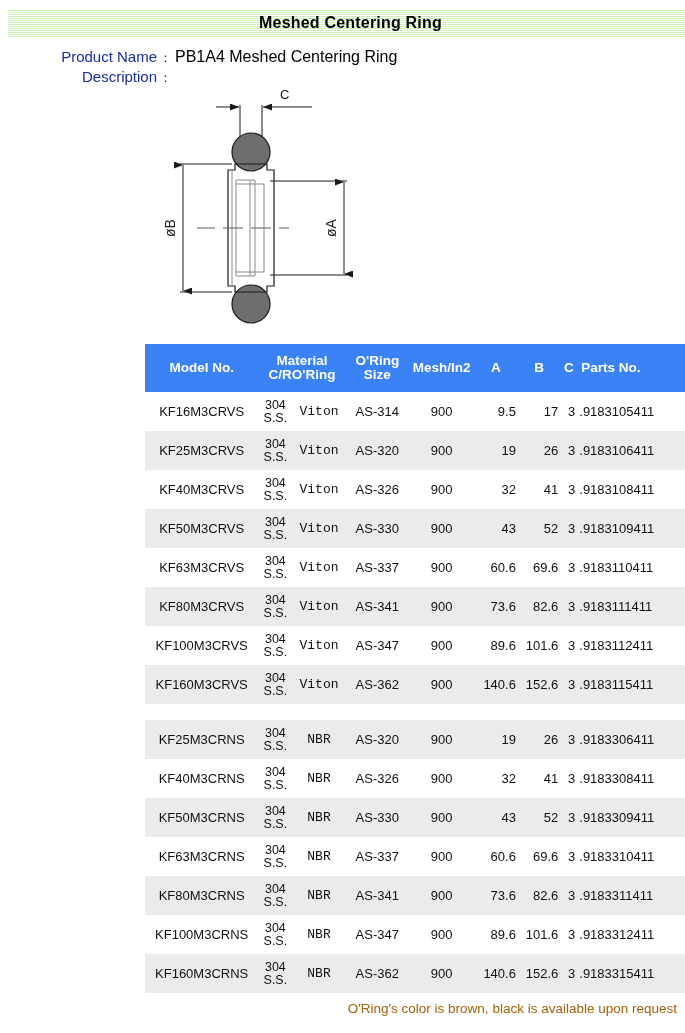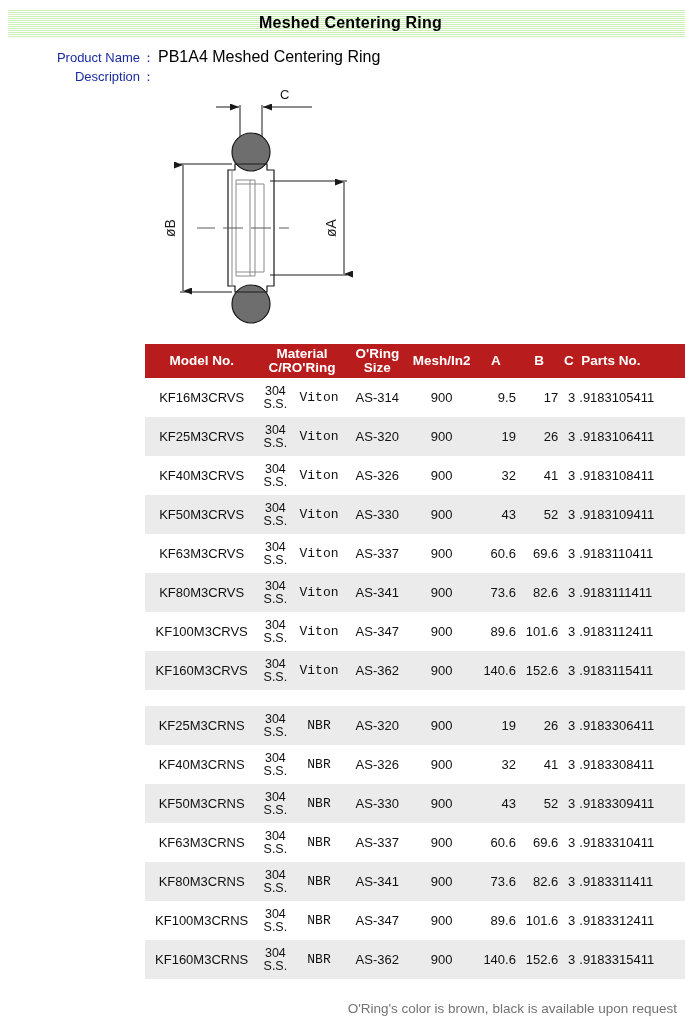--- a/index.html
+++ b/index.html
@@ -50,22 +50,23 @@
   }
   .info-row {
     display: flex;
     align-items: baseline;
     height: 20px;
   }
   .info-label {
     width: 140px;
     text-align: right;
     color: #1a2b9e;
-    font-size: 13px;
+    font-size: 15px;
     white-space: nowrap;
+    margin-left: 17px;
   }
   .info-colon {
     color: #1a2b9e;
     font-size: 13px;
     padding: 0 3px 0 2px;
   }
   .info-value {
     color: #000000;
     font-size: 16px;
     white-space: nowrap;
@@ -85,25 +86,25 @@
   .spec-table {
     position: absolute;
     left: 145px;
     top: 344px;
     width: 540px;
     border-collapse: collapse;
     font-size: 13px;
     color: #111111;
   }
   .spec-table th {
-    background: #b91c1c;
+    background: #3b82f6;
     color: #ffffff;
     font-weight: bold;
     font-size: 13.5px;
-    padding: 3px 2px;
+    padding: 10px 2px;
     vertical-align: middle;
     line-height: 1.05;
     text-align: center;
     border: none;
   }
   .spec-table th .sub {
     display: flex;
     justify-content: center;
     gap: 0;
     font-size: 13.5px;
@@ -135,21 +136,21 @@
 
   .cr-stack { display: block; }
   .cr-stack span { display: block; }
 
   
   .footer-note {
     position: absolute;
     right: 8px;
     top: 1001px;
     font-size: 13.5px;
-    color: #737373;
+    color: #a16207;
     white-space: nowrap;
   }
 </style>
 </head>
 <body>
 
 <div class="title-banner">
   <span class="title-text">Meshed Centering Ring</span>
 </div>
 

